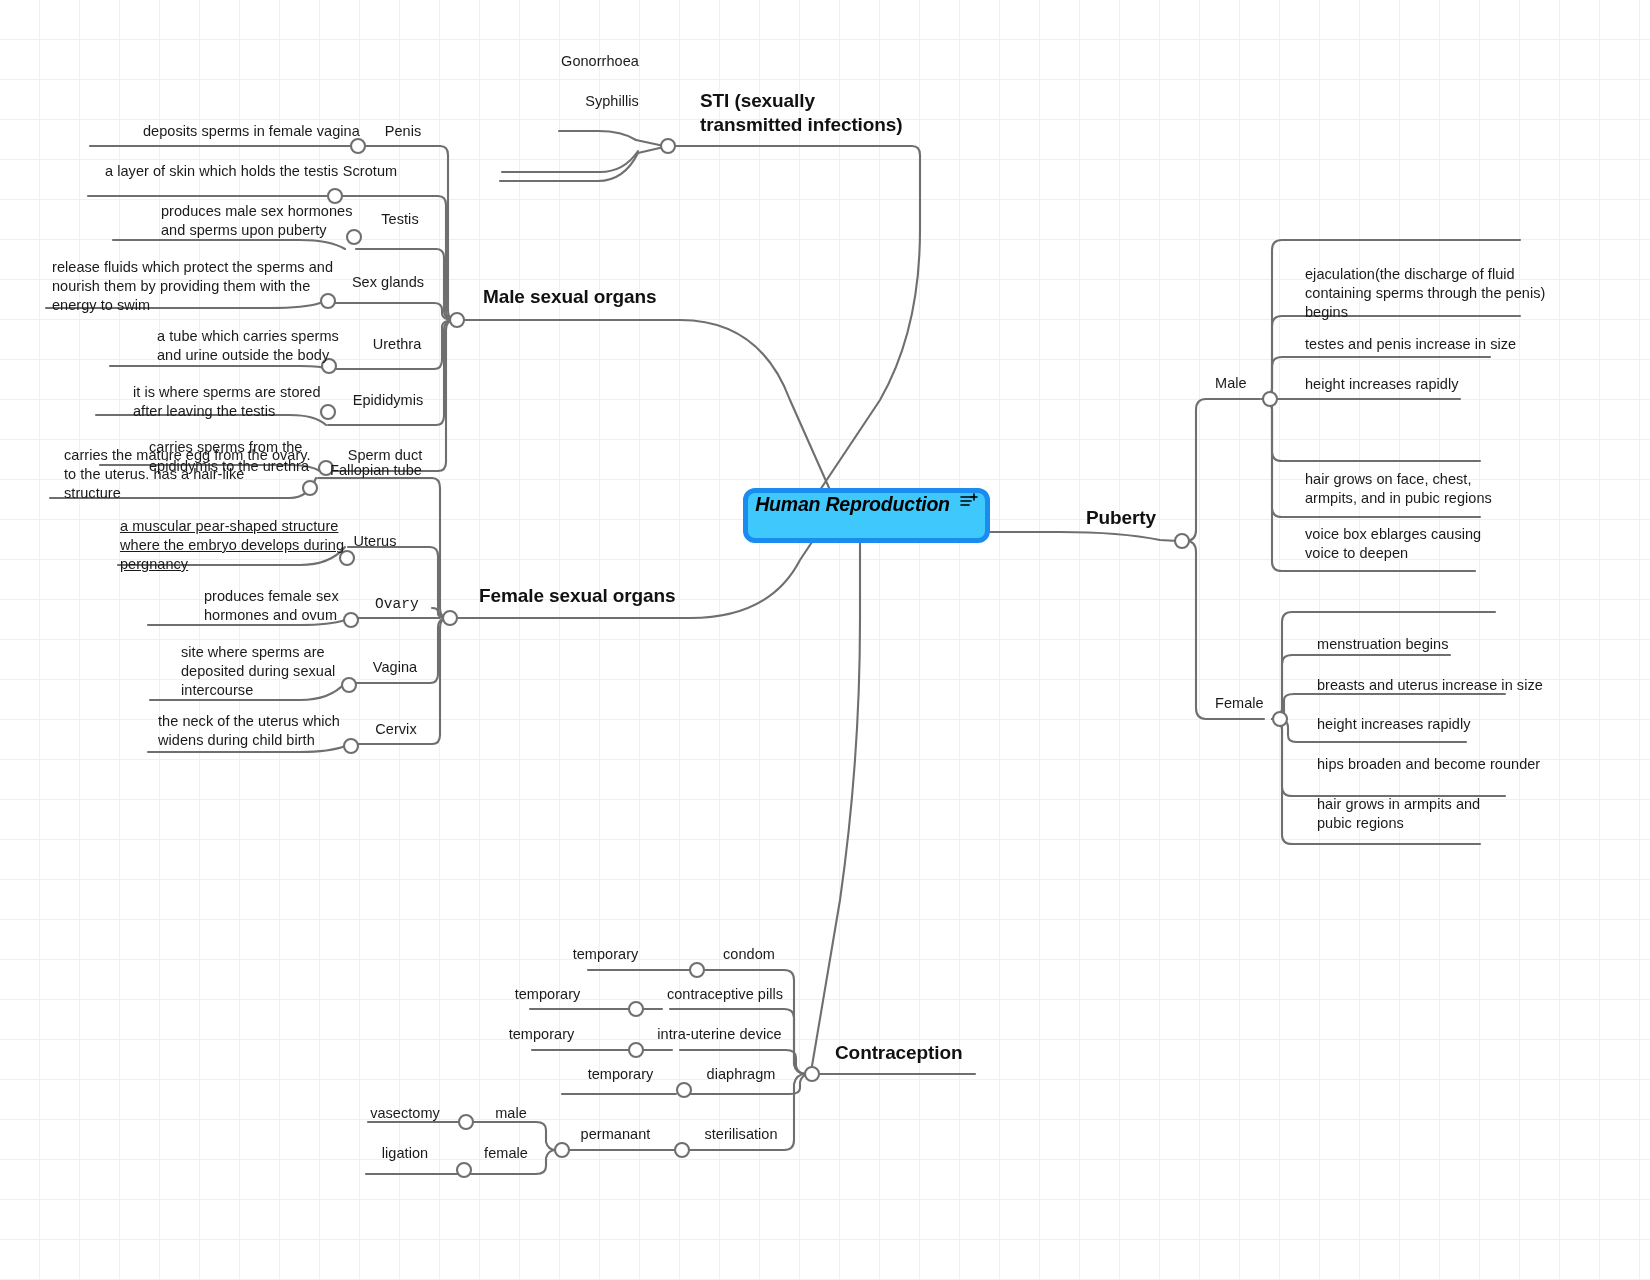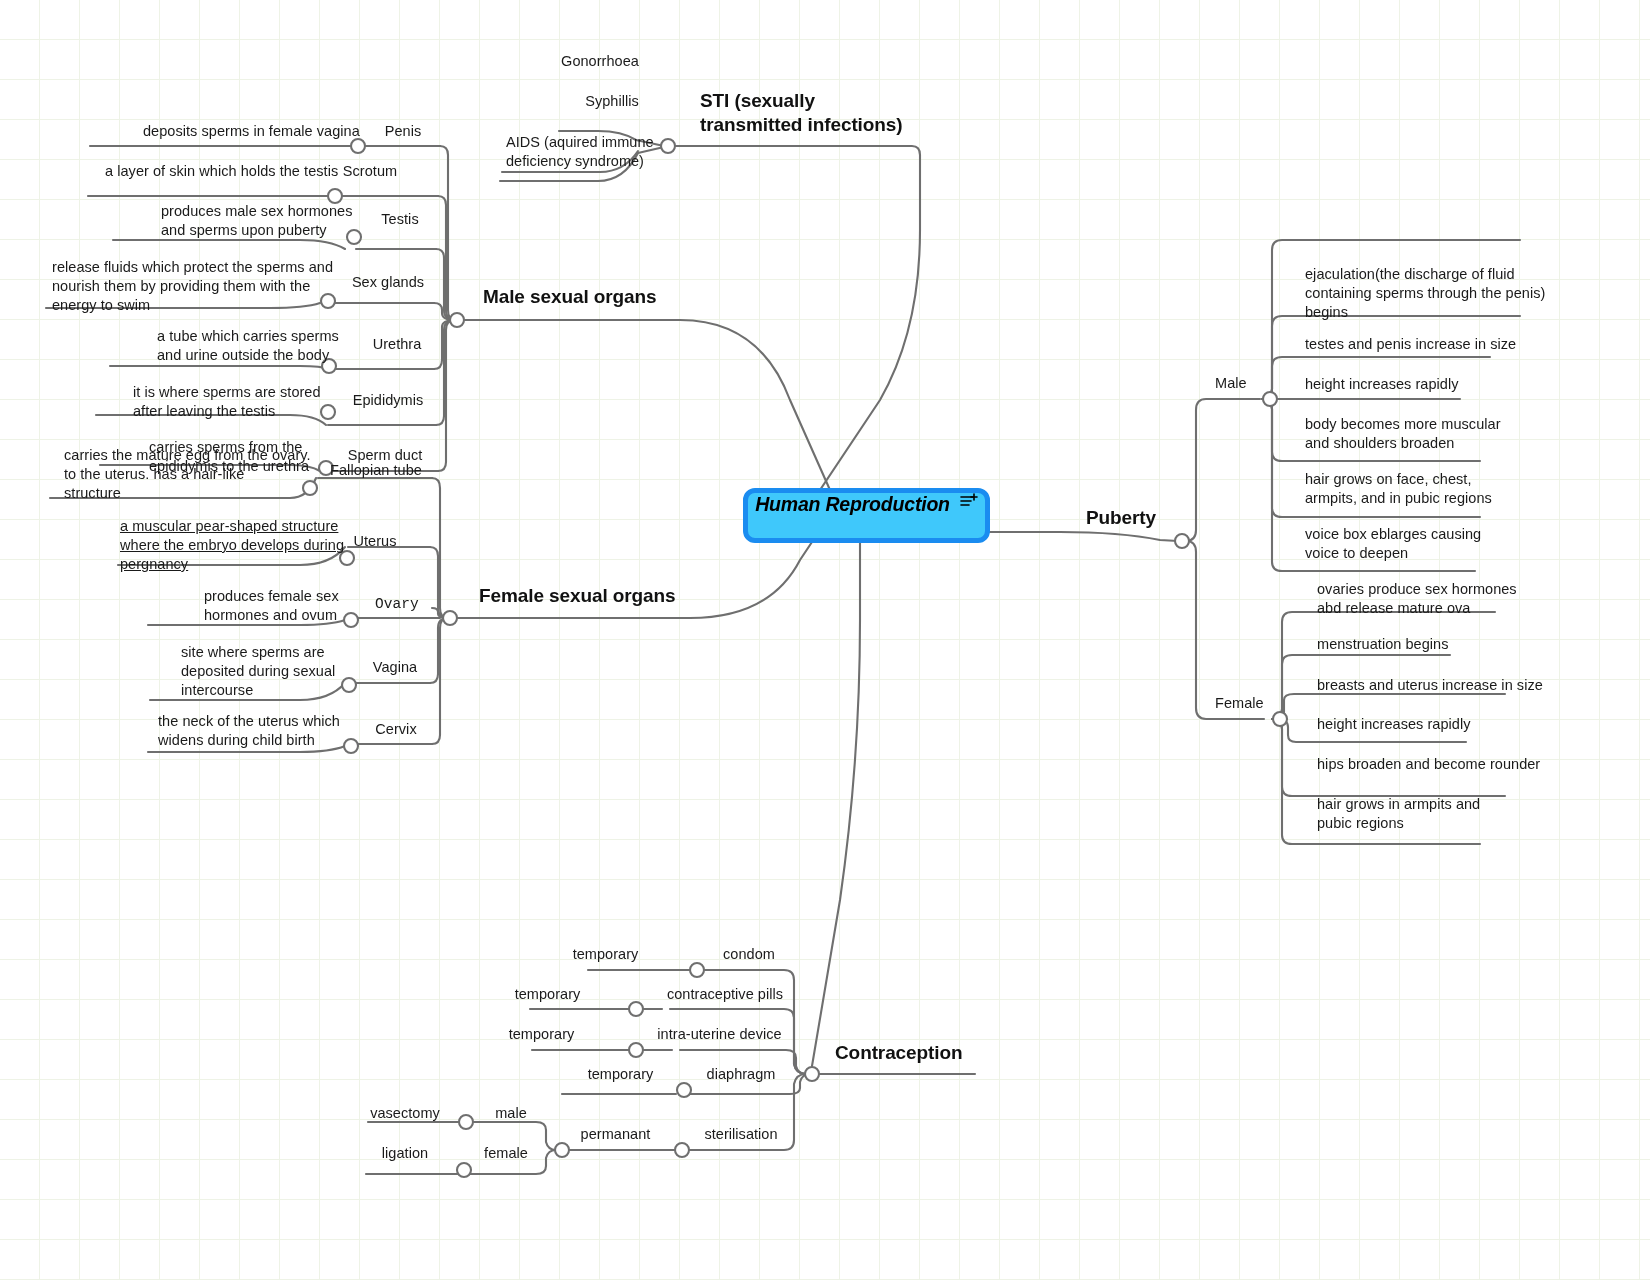--- a/index.html
+++ b/index.html
@@ -212,22 +212,20 @@
           <line x1="11" y1="4" x2="17" y2="4"></line>
         </g>
       </svg>
     </span>
   </div>
 
   <div class="branch-title" style="left:700px; top:89px;">STI (sexually
 transmitted infections)</div>
   <div class="node-label center-t" style="left:500px; top:52px; width:200px;">Gonorrhoea</div>
   <div class="node-label center-t" style="left:512px; top:92px; width:200px;">Syphillis</div>
-  <div class="node-label left-t" style="left:506px; top:133px; width:230px;">AIDS (aquired immune
-deficiency syndrome)</div>
 
   <div class="branch-title" style="left:483px; top:285px;">Male sexual organs</div>
 
   <div class="node-label center-t" style="left:343px; top:122px; width:120px;">Penis</div>
   <div class="node-label left-t" style="left:143px; top:122px; width:300px;">deposits sperms in female vagina</div>
 
   <div class="node-label center-t" style="left:310px; top:162px; width:120px;">Scrotum</div>
   <div class="node-label left-t" style="left:105px; top:162px; width:320px;">a layer of skin which holds the testis</div>
 
   <div class="node-label center-t" style="left:340px; top:210px; width:120px;">Testis</div>
@@ -277,30 +275,26 @@
 widens during child birth</div>
 
   <div class="branch-title" style="left:1086px; top:506px;">Puberty</div>
 
   <div class="node-label left-t" style="left:1215px; top:374px; width:80px;">Male</div>
   <div class="node-label left-t" style="left:1305px; top:265px; width:320px;">ejaculation(the discharge of fluid
 containing sperms through the penis)
 begins</div>
   <div class="node-label left-t" style="left:1305px; top:335px; width:300px;">testes and penis increase in size</div>
   <div class="node-label left-t" style="left:1305px; top:375px; width:300px;">height increases rapidly</div>
-  <div class="node-label left-t" style="left:1305px; top:415px; width:300px;">body becomes more muscular
-and shoulders broaden</div>
   <div class="node-label left-t" style="left:1305px; top:470px; width:300px;">hair grows on face, chest,
 armpits, and in pubic regions</div>
   <div class="node-label left-t" style="left:1305px; top:525px; width:300px;">voice box eblarges causing
 voice to deepen</div>
 
   <div class="node-label left-t" style="left:1215px; top:694px; width:80px;">Female</div>
-  <div class="node-label left-t" style="left:1317px; top:580px; width:300px;">ovaries produce sex hormones
-abd release mature ova</div>
   <div class="node-label left-t" style="left:1317px; top:635px; width:300px;">menstruation begins</div>
   <div class="node-label left-t" style="left:1317px; top:676px; width:320px;">breasts and uterus increase in size</div>
   <div class="node-label left-t" style="left:1317px; top:715px; width:300px;">height increases rapidly</div>
   <div class="node-label left-t" style="left:1317px; top:755px; width:320px;">hips broaden and become rounder</div>
   <div class="node-label left-t" style="left:1317px; top:795px; width:300px;">hair grows in armpits and
 pubic regions</div>
 
   <div class="branch-title" style="left:835px; top:1041px;">Contraception</div>
 
   <div class="node-label center-t" style="left:689px; top:945px; width:120px;">condom</div>

